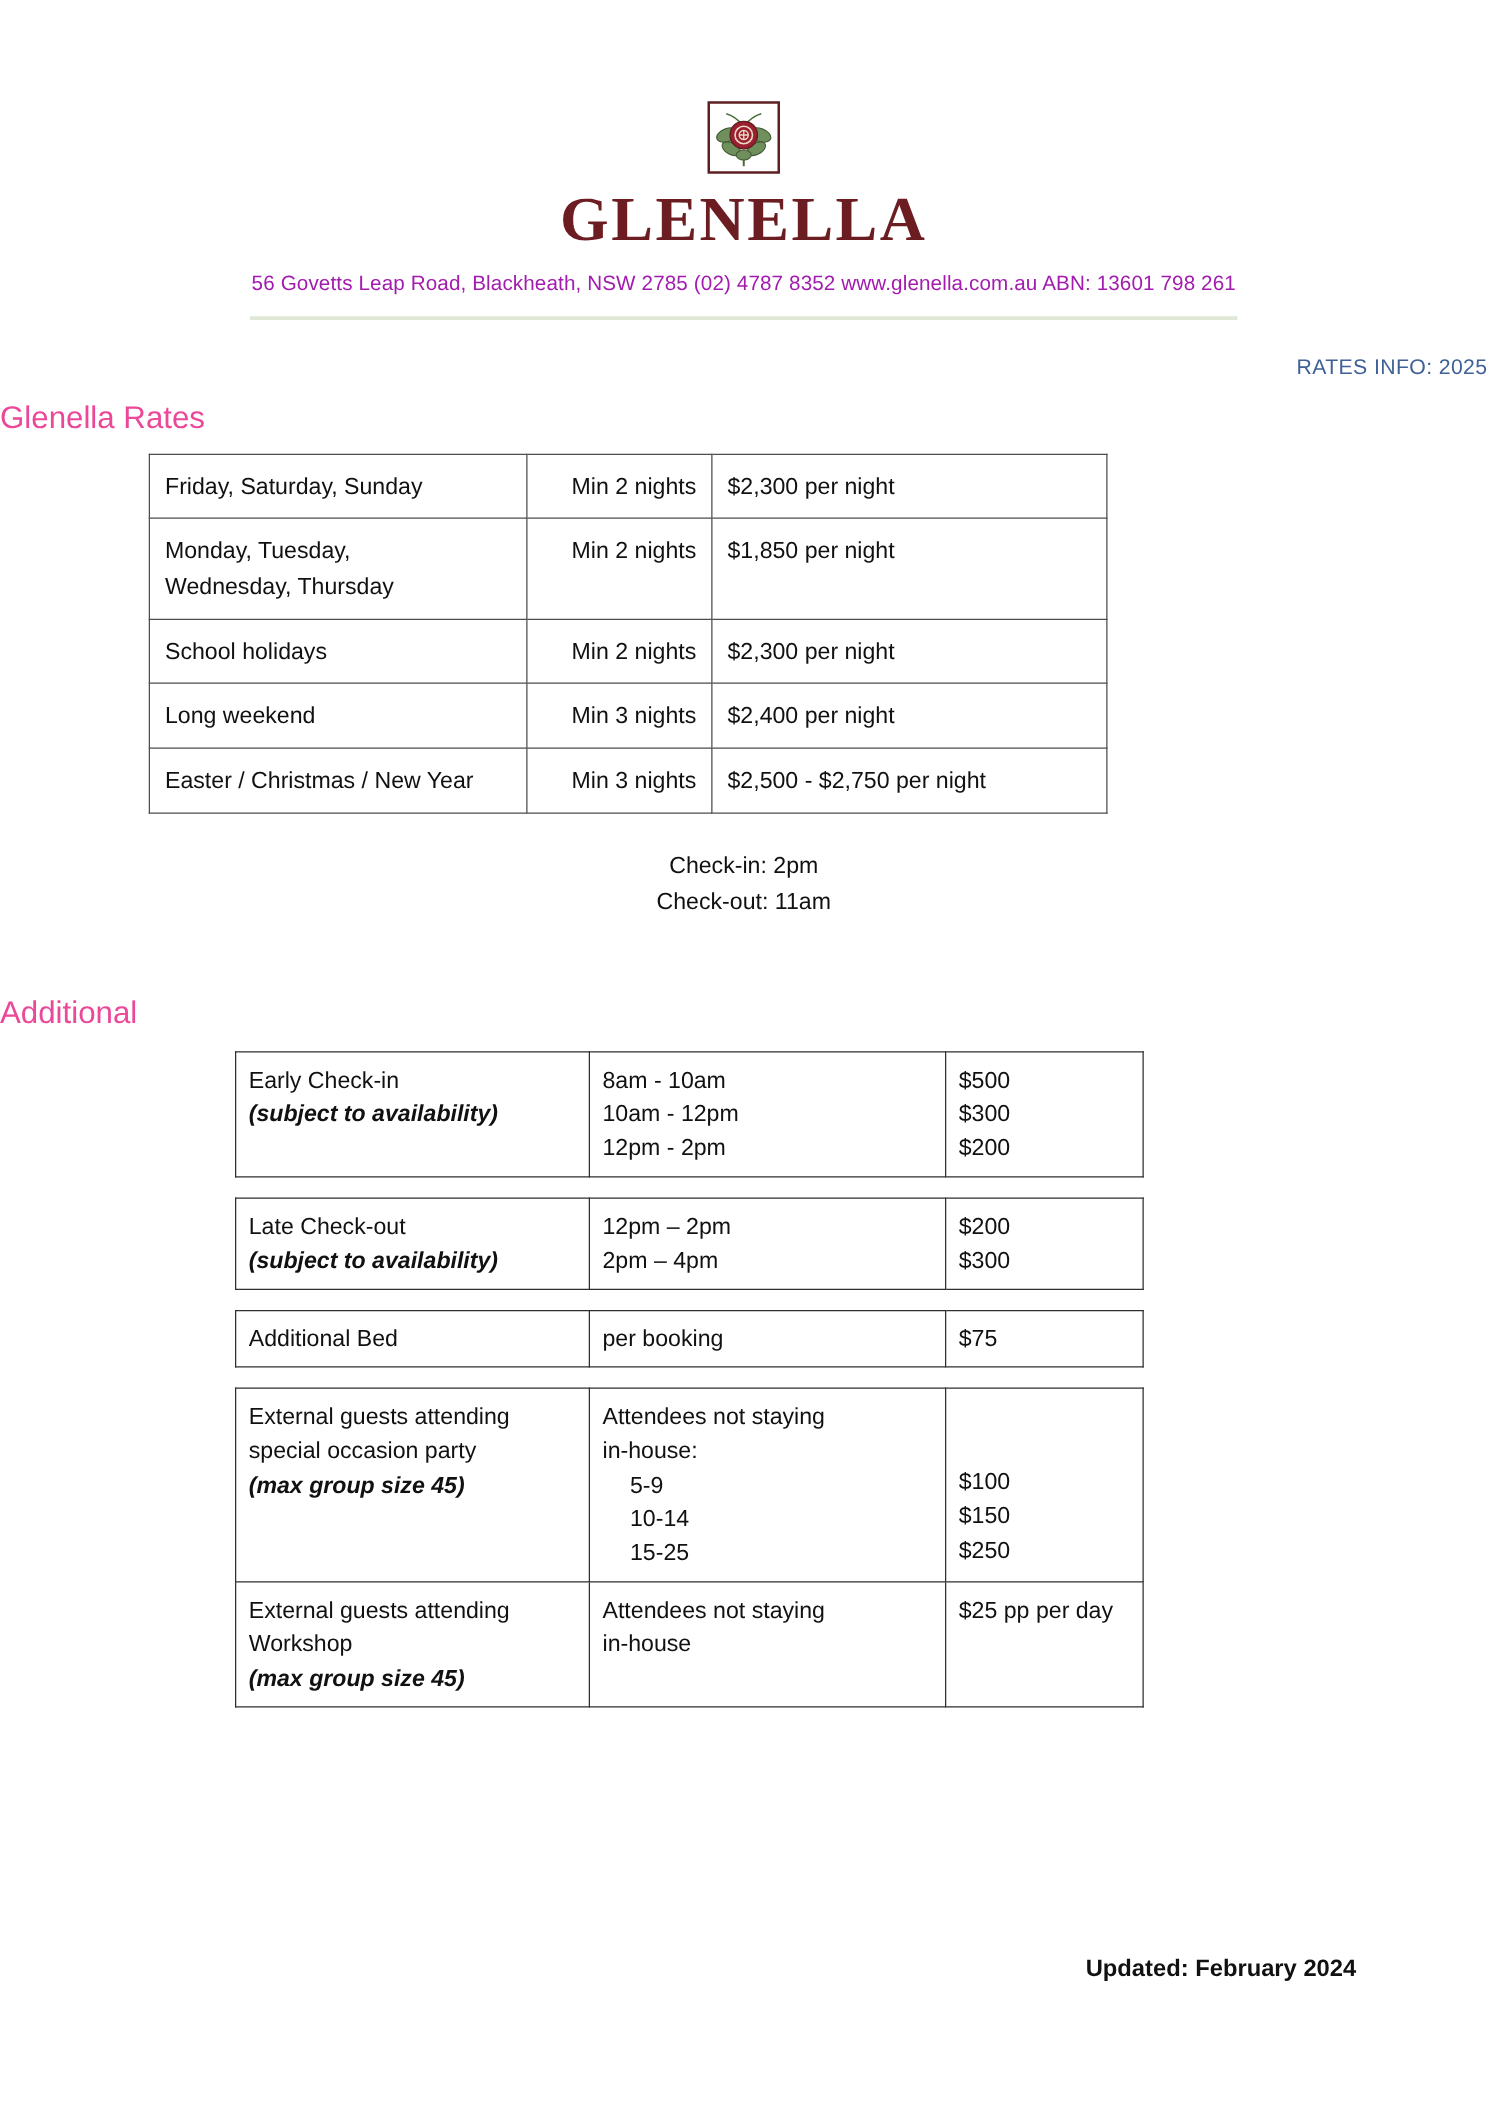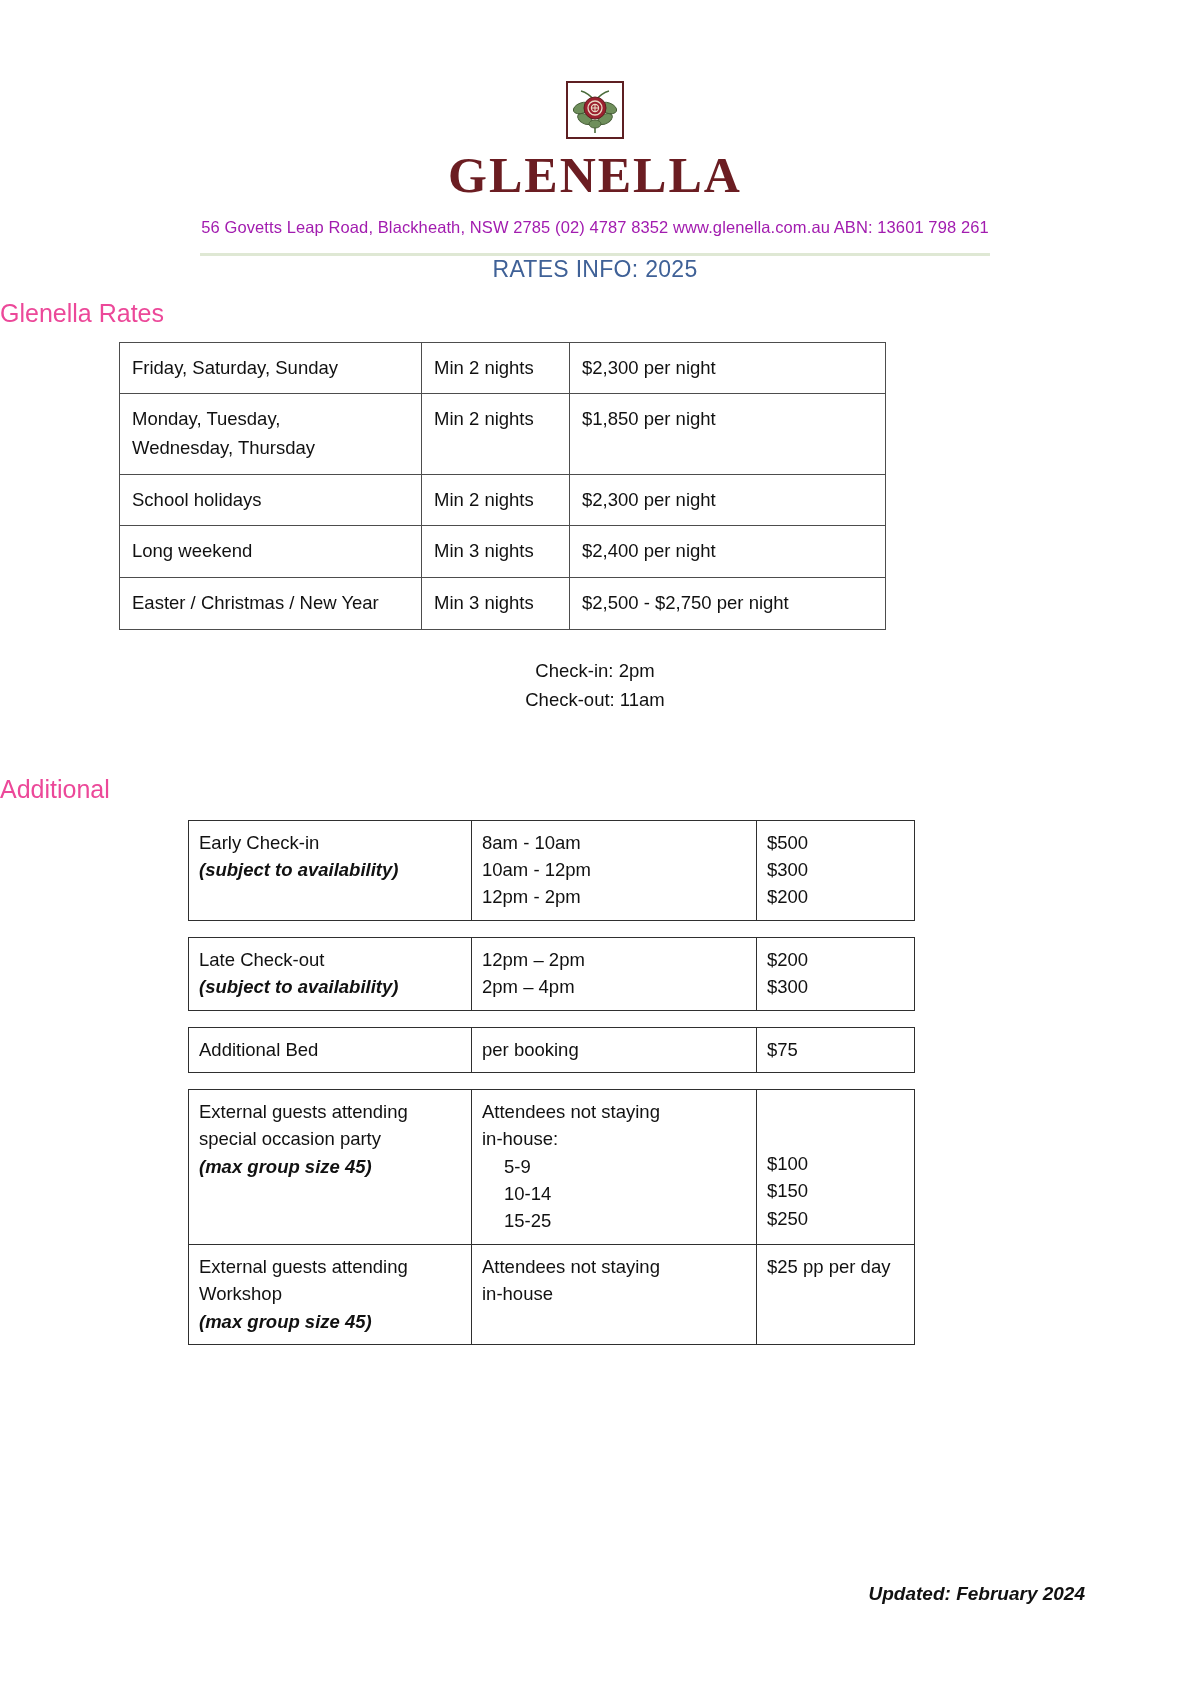--- a/index.html
+++ b/index.html
@@ -45,22 +45,23 @@
   }
   .divider {
     margin: 16px auto 0 auto;
     width: 790px;
     height: 3px;
     background: #dfe8d4;
   }
 
   
   .doc-title {
-    text-align: center;
-    font-size: 23px;
+    margin-top: 28px;
+    text-align: right;
+    font-size: 17px;
     color: #3f6197;
     letter-spacing: 0.3px;
   }
   .section-heading {
     margin-top: 16px;
     font-size: 25px;
     color: #ec4899;
   }
   .section-heading.second {
     margin-top: 0;
@@ -75,21 +76,21 @@
   }
   table.rates td {
     border: 1px solid #4d4d4d;
     padding: 11px 12px;
     font-size: 18.5px;
     vertical-align: top;
     line-height: 1.55;
     height: 46px;
   }
   table.rates td.c1 { width: 302px; text-align: left; }
-  table.rates td.c2 { width: 148px; text-align: left; }
+  table.rates td.c2 { width: 148px; text-align: right; }
   table.rates td.c3 { width: 316px; text-align: left; }
   .two-line { height: 80px; }
 
   
   .checkinout {
     margin-top: 26px;
     text-align: center;
     font-size: 18.5px;
     line-height: 1.6;
   }
@@ -115,23 +116,22 @@
   table.addl td.a3 { width: 158px; }
   .italic { font-style: italic; font-weight: 600; }
   .indent { padding-left: 22px; }
   .spacer-line { display: block; height: 26px; }
   .vmid { vertical-align: middle; }
 
   
   .footer {
     position: absolute;
     right: 105px;
-    bottom: 78px;
+    bottom: 96px;
     font-size: 19px;
-    font-style: italic;
     font-weight: 700;
     color: #111111;
   }
 </style>
 </head>
 <body>
 
 <div class="header">
 
   <div class="logo-mark">

